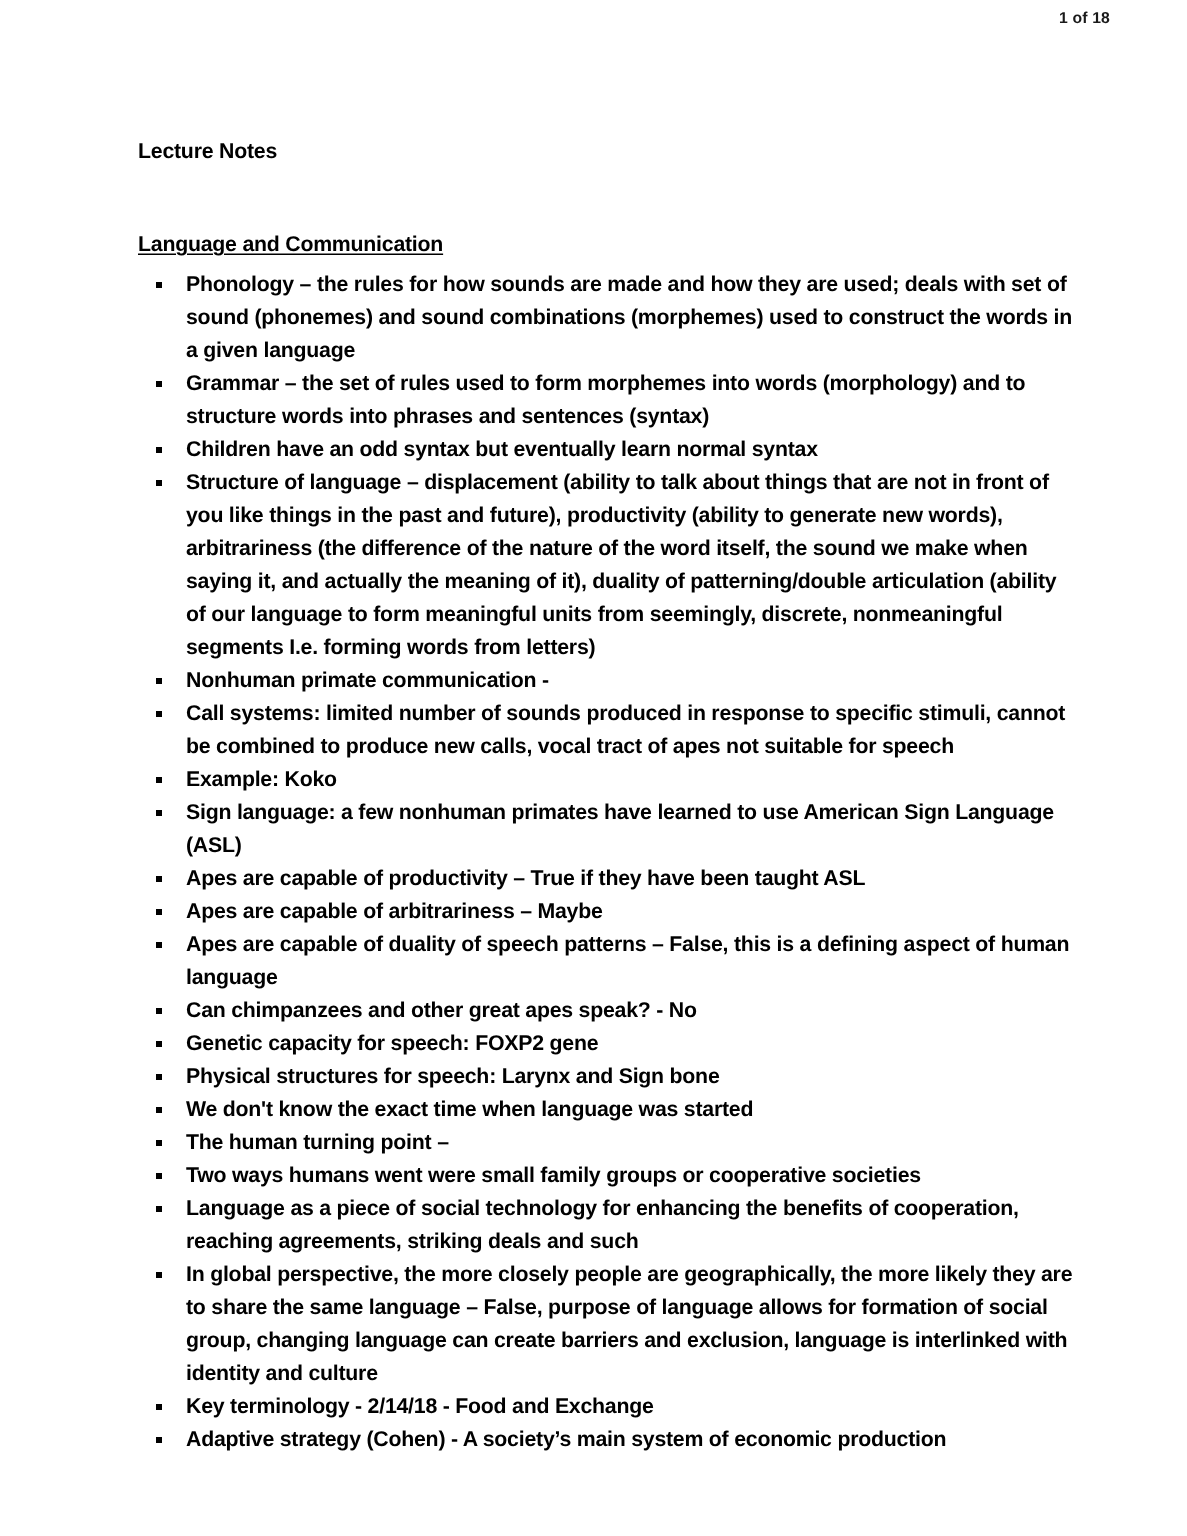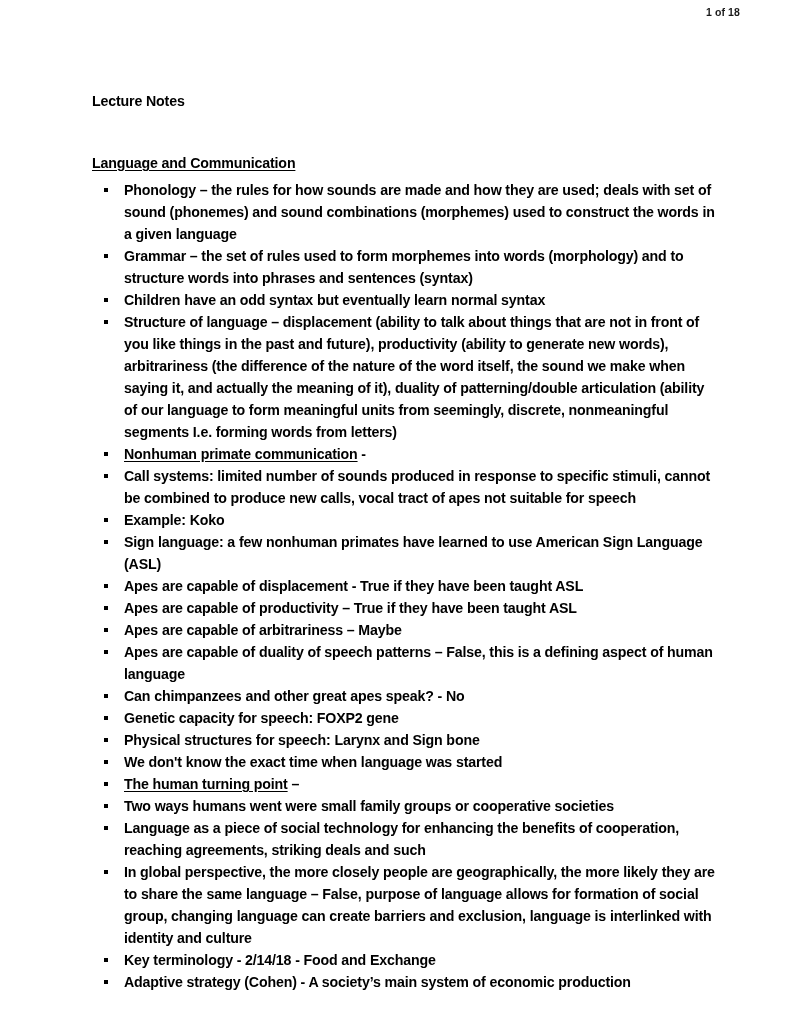--- a/index.html
+++ b/index.html
@@ -75,21 +75,20 @@
   ul.bullets > li::before {
     content: "";
     position: absolute;
     left: 12px;
     top: 9px;
     width: 4px;
     height: 4px;
     background: #000000;
   }
   .u {
-    text-decoration: underline;
     text-underline-offset: 2px;
   }
 </style>
 </head>
 <body>
 
 <div class="page">
 
   <div class="page-header">
     <span>1 of 18</span>
@@ -105,21 +104,20 @@
 
     <ul class="bullets">
         <li><span>Phonology – the rules for how sounds are made and how they are used; deals with set of sound (phonemes) and sound combinations (morphemes) used to construct the words in a given language</span></li>
         <li><span>Grammar – the set of rules used to form morphemes into words (morphology) and to structure words into phrases and sentences (syntax)</span></li>
         <li><span>Children have an odd syntax but eventually learn normal syntax</span></li>
         <li><span>Structure of language – displacement (ability to talk about things that are not in front of you like things in the past and future), productivity (ability to generate new words), arbitrariness (the difference of the nature of the word itself, the sound we make when saying it, and actually the meaning of it), duality of patterning/double articulation (ability of our language to form meaningful units from seemingly, discrete, nonmeaningful segments I.e. forming words from letters)</span></li>
         <li><span class="u">Nonhuman primate communication</span><span> -</span></li>
         <li><span>Call systems: limited number of sounds produced in response to specific stimuli, cannot be combined to produce new calls, vocal tract of apes not suitable for speech</span></li>
         <li><span>Example: Koko</span></li>
         <li><span>Sign language: a few nonhuman primates have learned to use American Sign Language (ASL)</span></li>
-        <li><span>Apes are capable of displacement  - True if they have been taught ASL</span></li>
         <li><span>Apes are capable of productivity – True if they have been taught ASL</span></li>
         <li><span>Apes are capable of arbitrariness – Maybe</span></li>
         <li><span>Apes are capable of duality of speech patterns – False, this is a defining aspect of human language</span></li>
         <li><span>Can chimpanzees and other great apes speak? - No</span></li>
         <li><span>Genetic capacity for speech: FOXP2 gene</span></li>
         <li><span>Physical structures for speech: Larynx and Sign bone</span></li>
         <li><span>We don't know the exact time when language was started</span></li>
         <li><span class="u">The human turning point</span><span> –</span></li>
         <li><span>Two ways humans went were small family groups or cooperative societies</span></li>
         <li><span>Language as a piece of social technology for enhancing the benefits of cooperation, reaching agreements, striking deals and such</span></li>

